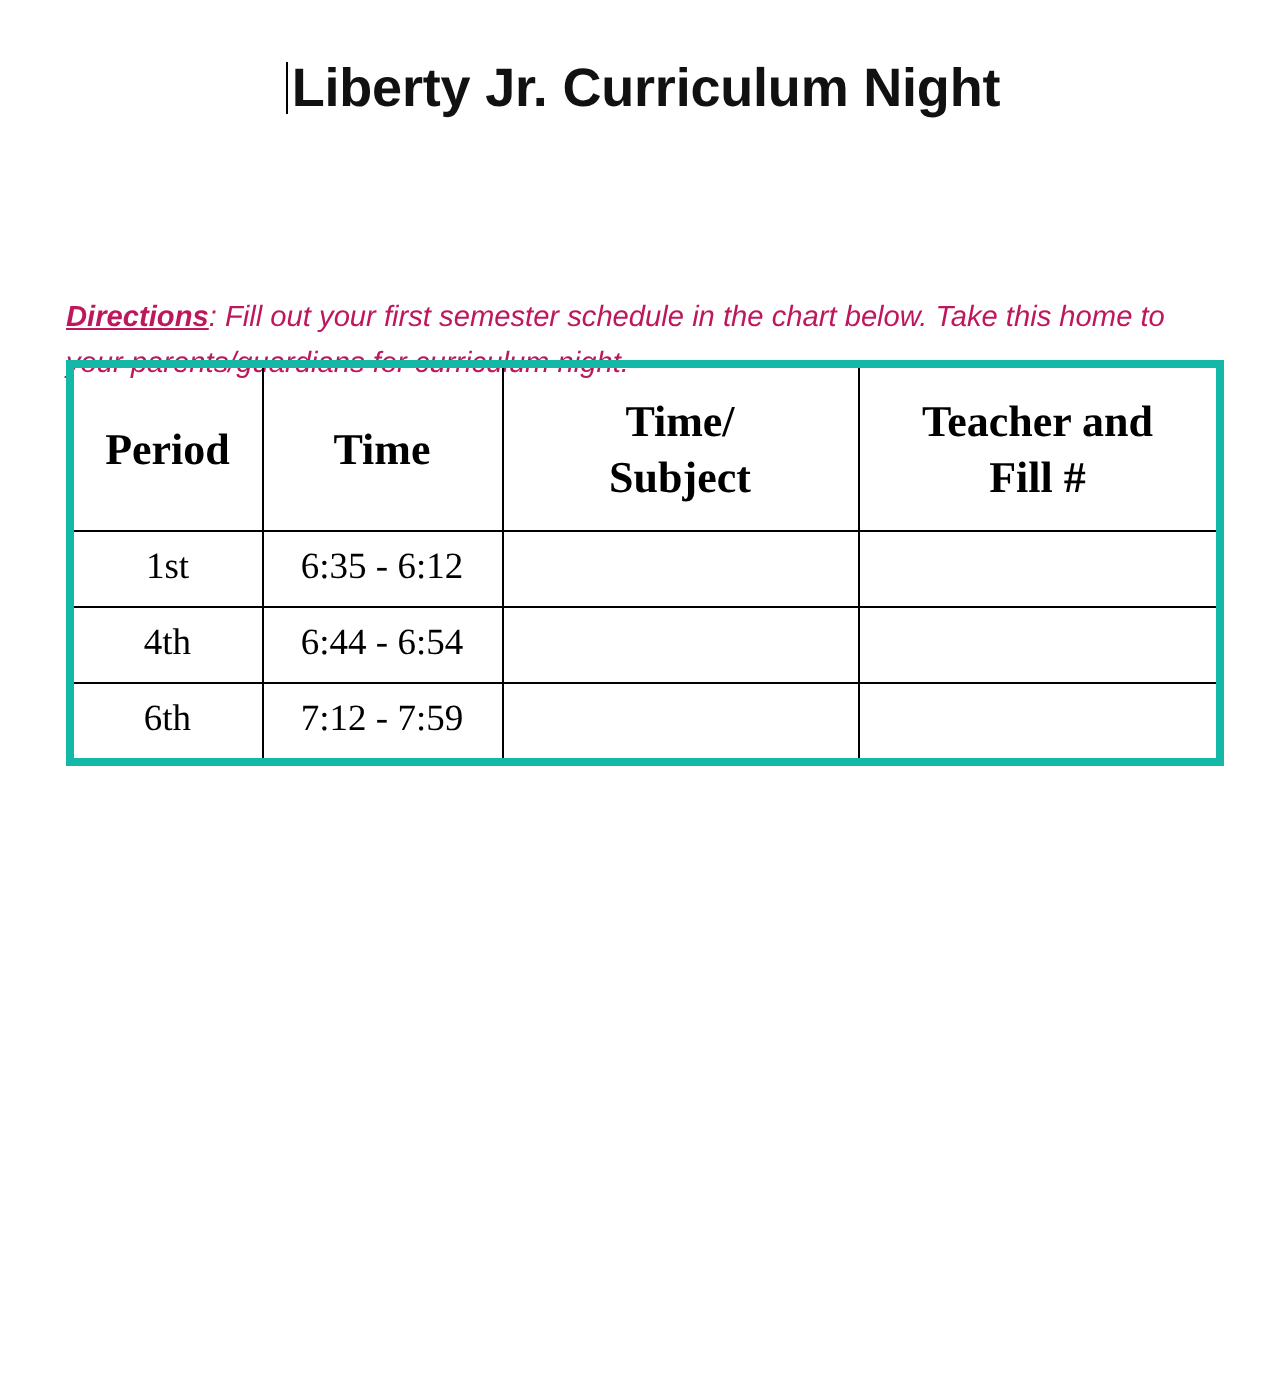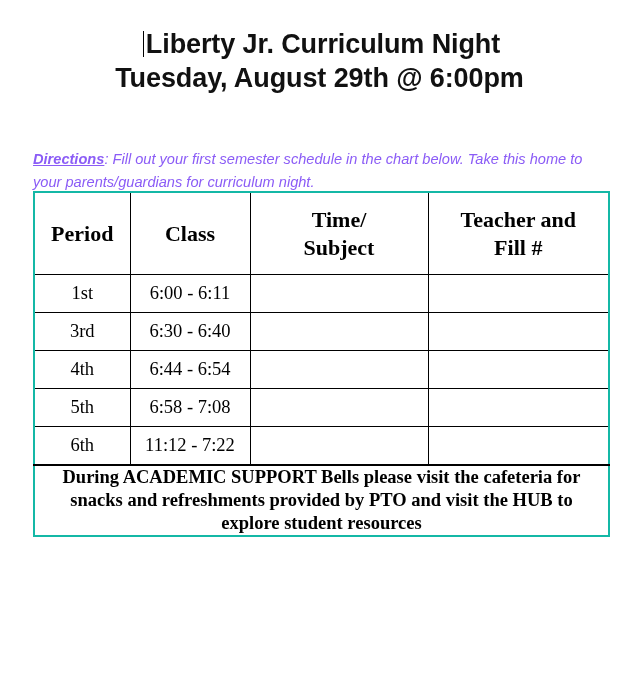--- a/index.html
+++ b/index.html
@@ -49,38 +49,38 @@
   
   .directions {
     position: absolute;
     left: 33px;
     top: 133px;
     width: 578px;
     font-family: "Liberation Sans", sans-serif;
     font-style: italic;
     font-size: 14.6px;
     line-height: 23px;
-    color: #8b5cf6;
+    color: #be185d;
     text-align: left;
   }
   .directions .lead {
     font-weight: bold;
     text-decoration: underline;
     font-style: italic;
   }
 
   
   .schedule {
     position: absolute;
     left: 33px;
-    top: 191px;
+    top: 180px;
     width: 575px;
     border-collapse: collapse;
     table-layout: fixed;
-    border: 2px solid #14b8a6;
+    border: 4px solid #14b8a6;
   }
   .schedule td, .schedule th {
     border: 1px solid #000000;
     padding: 0;
     vertical-align: middle;
   }
 
   .col-period { width: 96px; }
   .col-time   { width: 120px; }
   .col-class  { width: 178px; }
@@ -113,78 +113,62 @@
     text-align: center;
     padding: 9px 14px 10px 14px;
     border-top: 2px solid #000000 !important;
   }
 </style>
 </head>
 <body>
 
 <div class="title-block">
   <div class="title-line title-line-1"><span class="caret"></span><span>Liberty Jr. Curriculum Night</span></div>
-  <div class="title-line">Tuesday, August 29th @ 6:00pm</div>
 </div>
 
 <p class="directions"><span class="lead">Directions</span><span>: </span><span>Fill out your first semester schedule in the chart below. Take this home to your parents/guardians for curriculum night.</span></p>
 
 <table class="schedule">
   <colgroup>
     <col class="col-period">
     <col class="col-time">
     <col class="col-class">
     <col class="col-room">
   </colgroup>
   <thead>
     <tr>
       <th>
         <div>Period</div>
       </th>
       <th>
-        <div>Class</div>
+        <div>Time</div>
       </th>
       <th>
         <div>Time/</div>
         <div>Subject</div>
       </th>
       <th>
         <div>Teacher and</div>
         <div>Fill #</div>
       </th>
     </tr>
   </thead>
   <tbody>
     <tr>
       <td>1st</td>
-      <td>6:00 - 6:11</td>
-      <td class="blank-cell"></td>
-      <td class="blank-cell"></td>
-    </tr>
-    <tr>
-      <td>3rd</td>
-      <td>6:30 - 6:40</td>
+      <td>6:35 - 6:12</td>
       <td class="blank-cell"></td>
       <td class="blank-cell"></td>
     </tr>
     <tr>
       <td>4th</td>
       <td>6:44 - 6:54</td>
       <td class="blank-cell"></td>
       <td class="blank-cell"></td>
     </tr>
     <tr>
-      <td>5th</td>
-      <td>6:58 - 7:08</td>
+      <td>6th</td>
+      <td>7:12 - 7:59</td>
       <td class="blank-cell"></td>
       <td class="blank-cell"></td>
-    </tr>
-    <tr>
-      <td>6th</td>
-      <td>11:12 - 7:22</td>
-      <td class="blank-cell"></td>
-      <td class="blank-cell"></td>
-    </tr>
-    <tr>
-      <td class="footer-cell" colspan="4">During ACADEMIC SUPPORT Bells please visit the cafeteria for snacks and refreshments provided by PTO and visit the HUB to explore student resources</td>
     </tr>
   </tbody>
 </table>
 
 </body></html>

